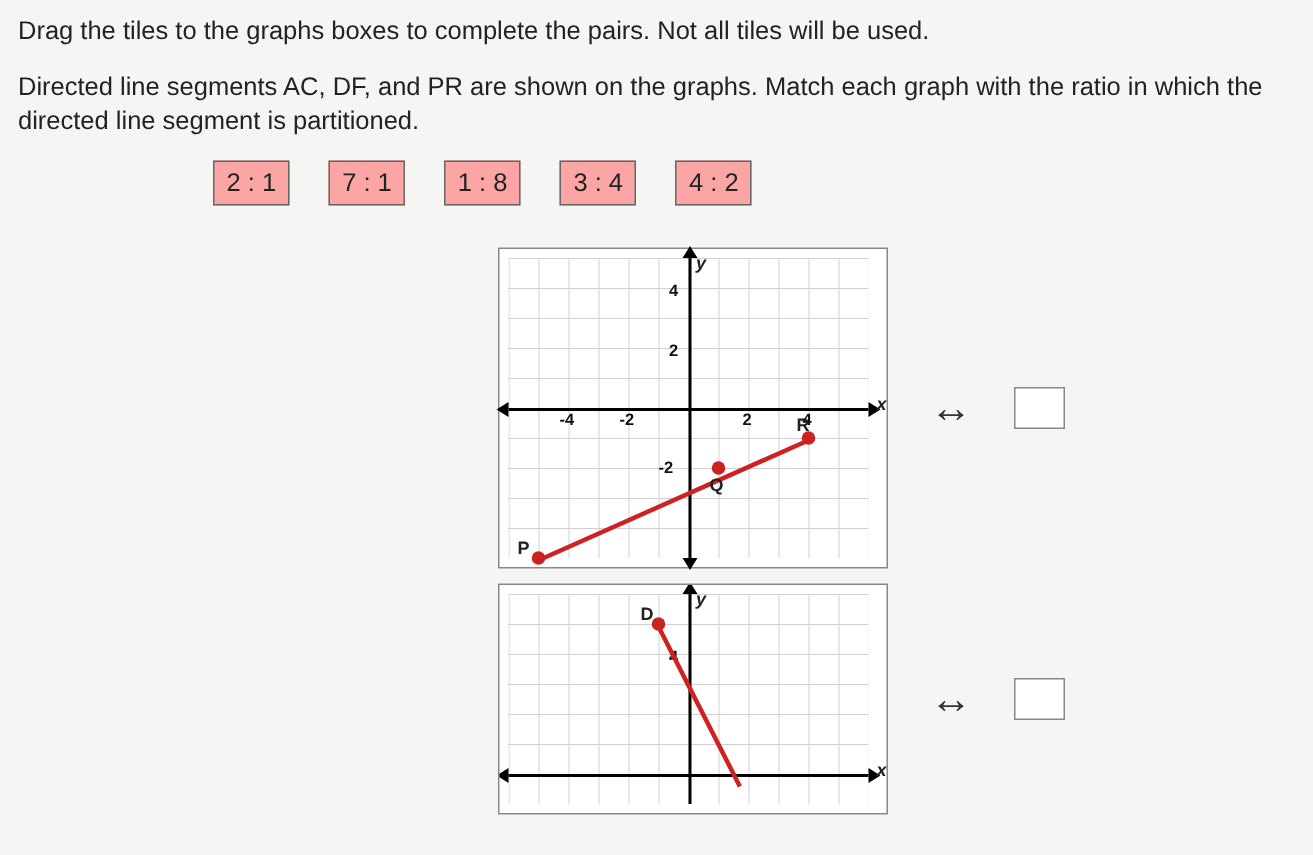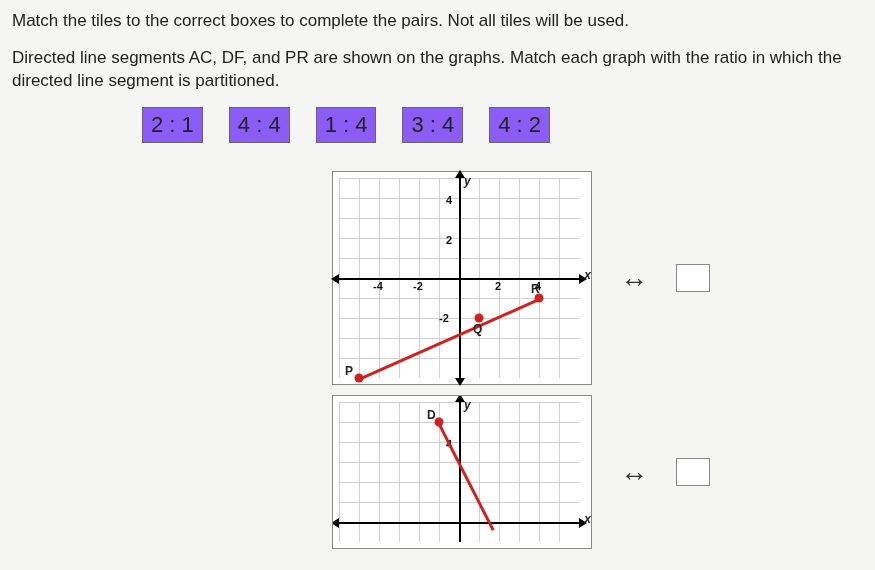--- a/index.html
+++ b/index.html
@@ -14,23 +14,23 @@
   }
   .instr { line-height: 1.35; margin-bottom: 14px; }
   .tiles-row {
     display: flex;
     gap: 26px;
     padding-left: 130px;
     margin-bottom: 28px;
   }
   .tile {
     border: 1px solid #666;
-    background: #8b5cf6;
+    background: #fca5a5;
     padding: 4px 8px;
-    font-size: 22px;
+    font-size: 17px;
     min-width: 46px;
     text-align: center;
     cursor: grab;
   }
   .row {
     display: flex;
     align-items: center;
     gap: 14px;
     margin-left: 320px;
     margin-bottom: 10px;
@@ -106,27 +106,27 @@
     background: #fff;
   }
   .arrowhead {
     position: absolute;
     width: 0; height: 0;
   }
 </style>
 </head>
 <body>
 
-<div class="instr">Match the tiles to the correct boxes to complete the pairs. Not all tiles will be used.</div>
+<div class="instr">Drag the tiles to the graphs boxes to complete the pairs. Not all tiles will be used.</div>
 <div class="instr">Directed line segments AC, DF, and PR are shown on the graphs. Match each graph with the ratio in which the directed line segment is partitioned.</div>
 
 <div class="tiles-row">
   <div class="tile">2 : 1</div>
-  <div class="tile">4 : 4</div>
-  <div class="tile">1 : 4</div>
+  <div class="tile">7 : 1</div>
+  <div class="tile">1 : 8</div>
   <div class="tile">3 : 4</div>
   <div class="tile">4 : 2</div>
 </div>
 
 <div class="row">
   <div class="graph-box">
     <div class="graph-grid">
 
       <div class="axis x" style="top:100px;"></div>
       <div class="axis y" style="left:120px;"></div>

